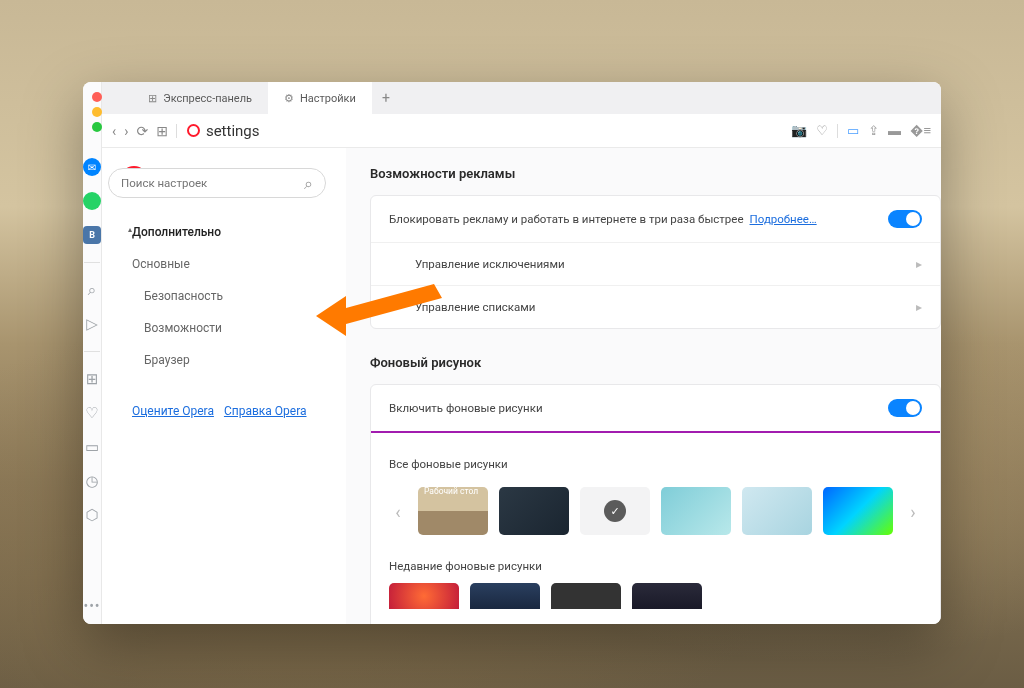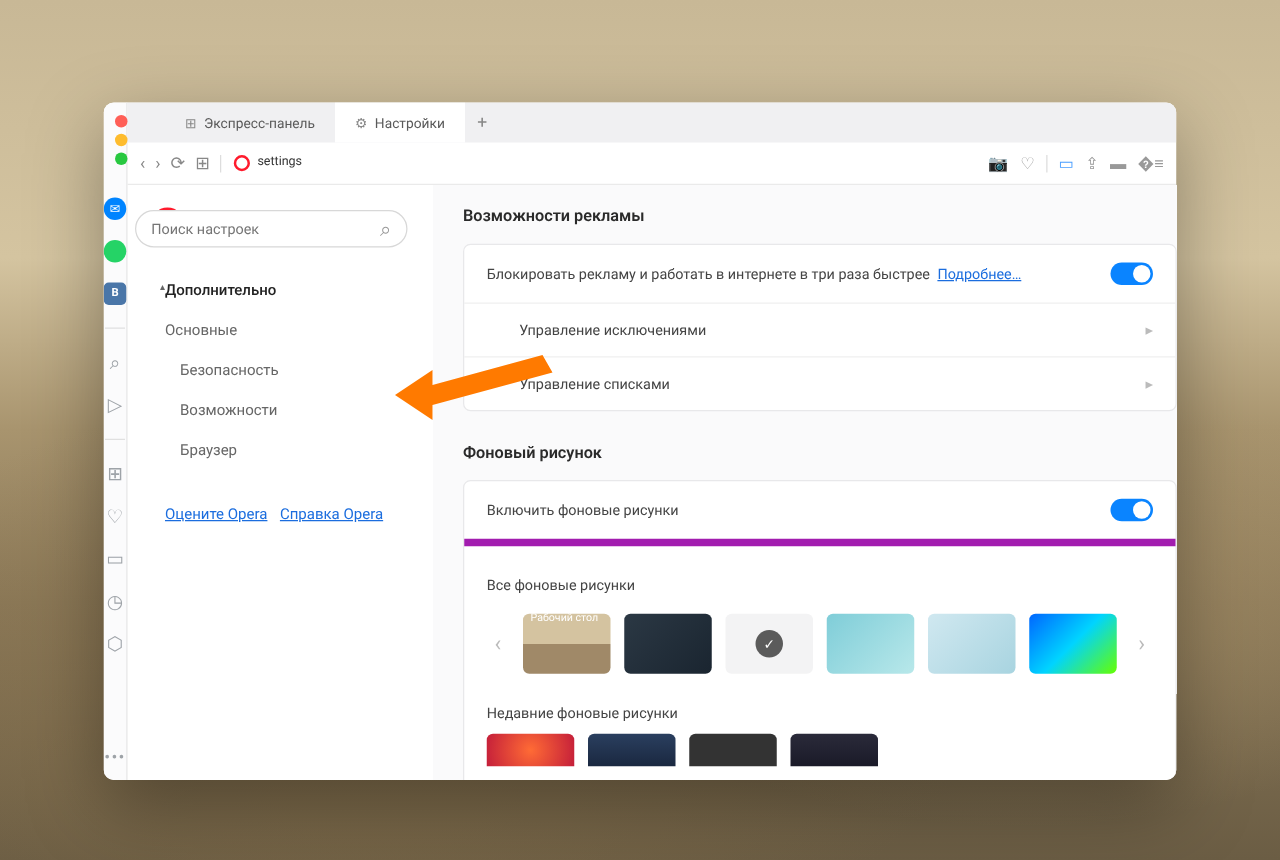--- a/index.html
+++ b/index.html
@@ -18,21 +18,21 @@
 .railbar .dots{letter-spacing:1px;font-size:14px;color:#9ea3a8;margin-top:auto;margin-bottom:10px}
 .mainarea{flex:1;display:flex;flex-direction:column}
 .tabbar{height:32px;background:#f0f0f2;display:flex;align-items:center;padding-left:30px}
 .tab{height:32px;padding:0 16px;display:flex;align-items:center;gap:6px;font-size:11px;color:#5a5a5a;cursor:pointer}
 .tab.active{background:#fff}
 .tab .ti{font-size:11px;color:#888}
 .newtab{width:28px;display:flex;align-items:center;justify-content:center;color:#888;font-size:14px;cursor:pointer}
 .addrbar{height:34px;border-bottom:1px solid #eaeaea;display:flex;align-items:center;padding:0 10px;gap:10px}
 .navset{display:flex;align-items:center;gap:8px;color:#888;font-size:14px}
 .navset span{cursor:pointer}
-.addrurl{display:flex;align-items:flex-start;gap:6px;font-size:10px;color:#333}
+.addrurl{display:flex;align-items:center;gap:6px;font-size:15px;color:#333}
 .operao{width:13px;height:13px;border:2.5px solid #ff1b2d;border-radius:50%;flex-shrink:0}
 .addrright{margin-left:auto;display:flex;align-items:center;gap:9px;color:#999;font-size:13px}
 .addrright span{cursor:pointer}
 .content{flex:1;display:flex;overflow:hidden}
 .leftcol{width:244px;padding:18px 0 18px 18px;overflow-y:auto}
 .titlerow{display:flex;align-items:center;gap:10px;margin-bottom:22px}
 .biglogo{width:28px;height:28px;border:4px solid #ff1b2d;border-radius:50%}
 .ptitle{font-size:18px;font-weight:500;color:#2a2a2a}
 .navlist{display:flex;flex-direction:column}
 .navitem{padding:9px 12px;font-size:12px;color:#666;cursor:pointer}
@@ -179,21 +179,21 @@
             <span class="chev">▸</span>
           </div>
         </div>
 
         <div class="shead">Фоновый рисунок</div>
         <div class="card">
           <div class="crow">
             <span>Включить фоновые рисунки</span>
             <div class="toggle"></div>
           </div>
-          <div class="crow" style="flex-direction:column;align-items:flex-start;border-top:6px solid #a21caf">
+          <div class="crow" style="flex-direction:column;align-items:flex-start;border-top:2px solid #a21caf">
             <div class="sub2">Все фоновые рисунки</div>
             <div class="thumbs">
               <div class="tnav">‹</div>
               <div class="thumb th1">
                   <span>Рабочий стол</span>
                 </div>
               <div class="thumb th2"></div>
               <div class="thumb th3"></div>
               <div class="thumb th4"></div>
               <div class="thumb th5"></div>

